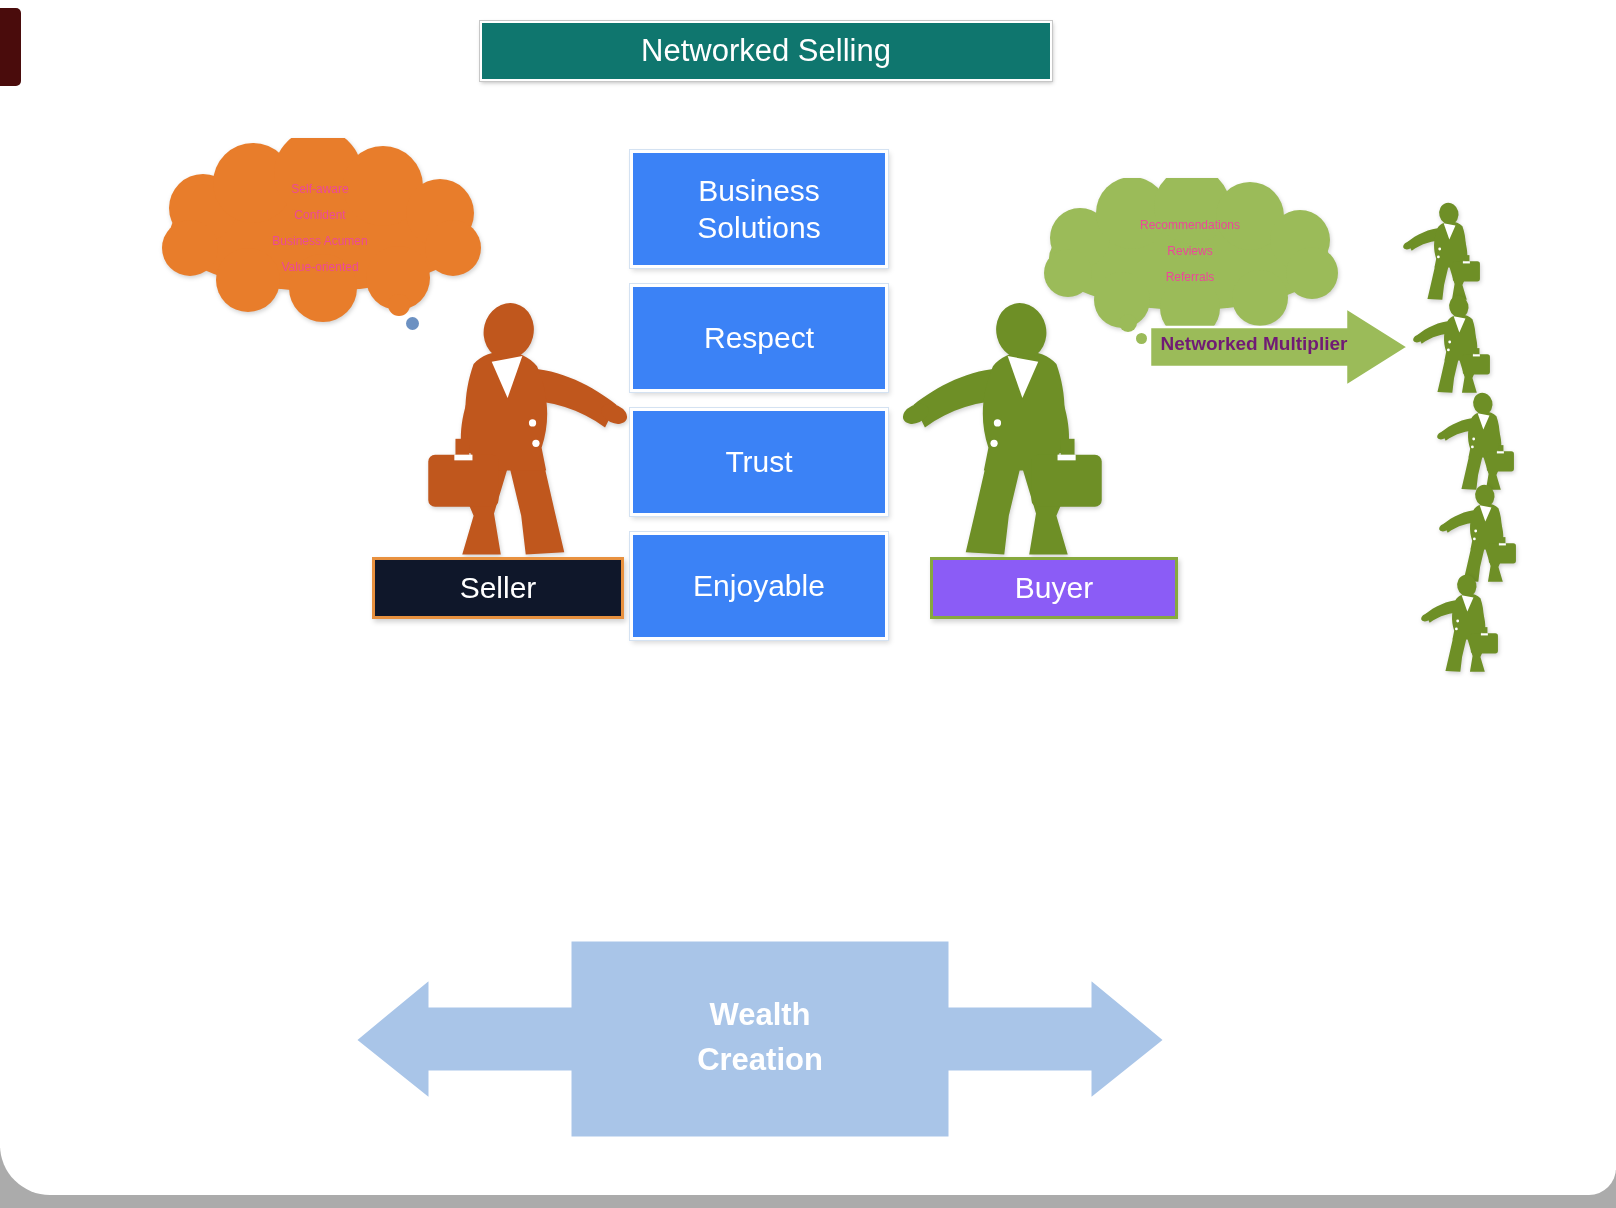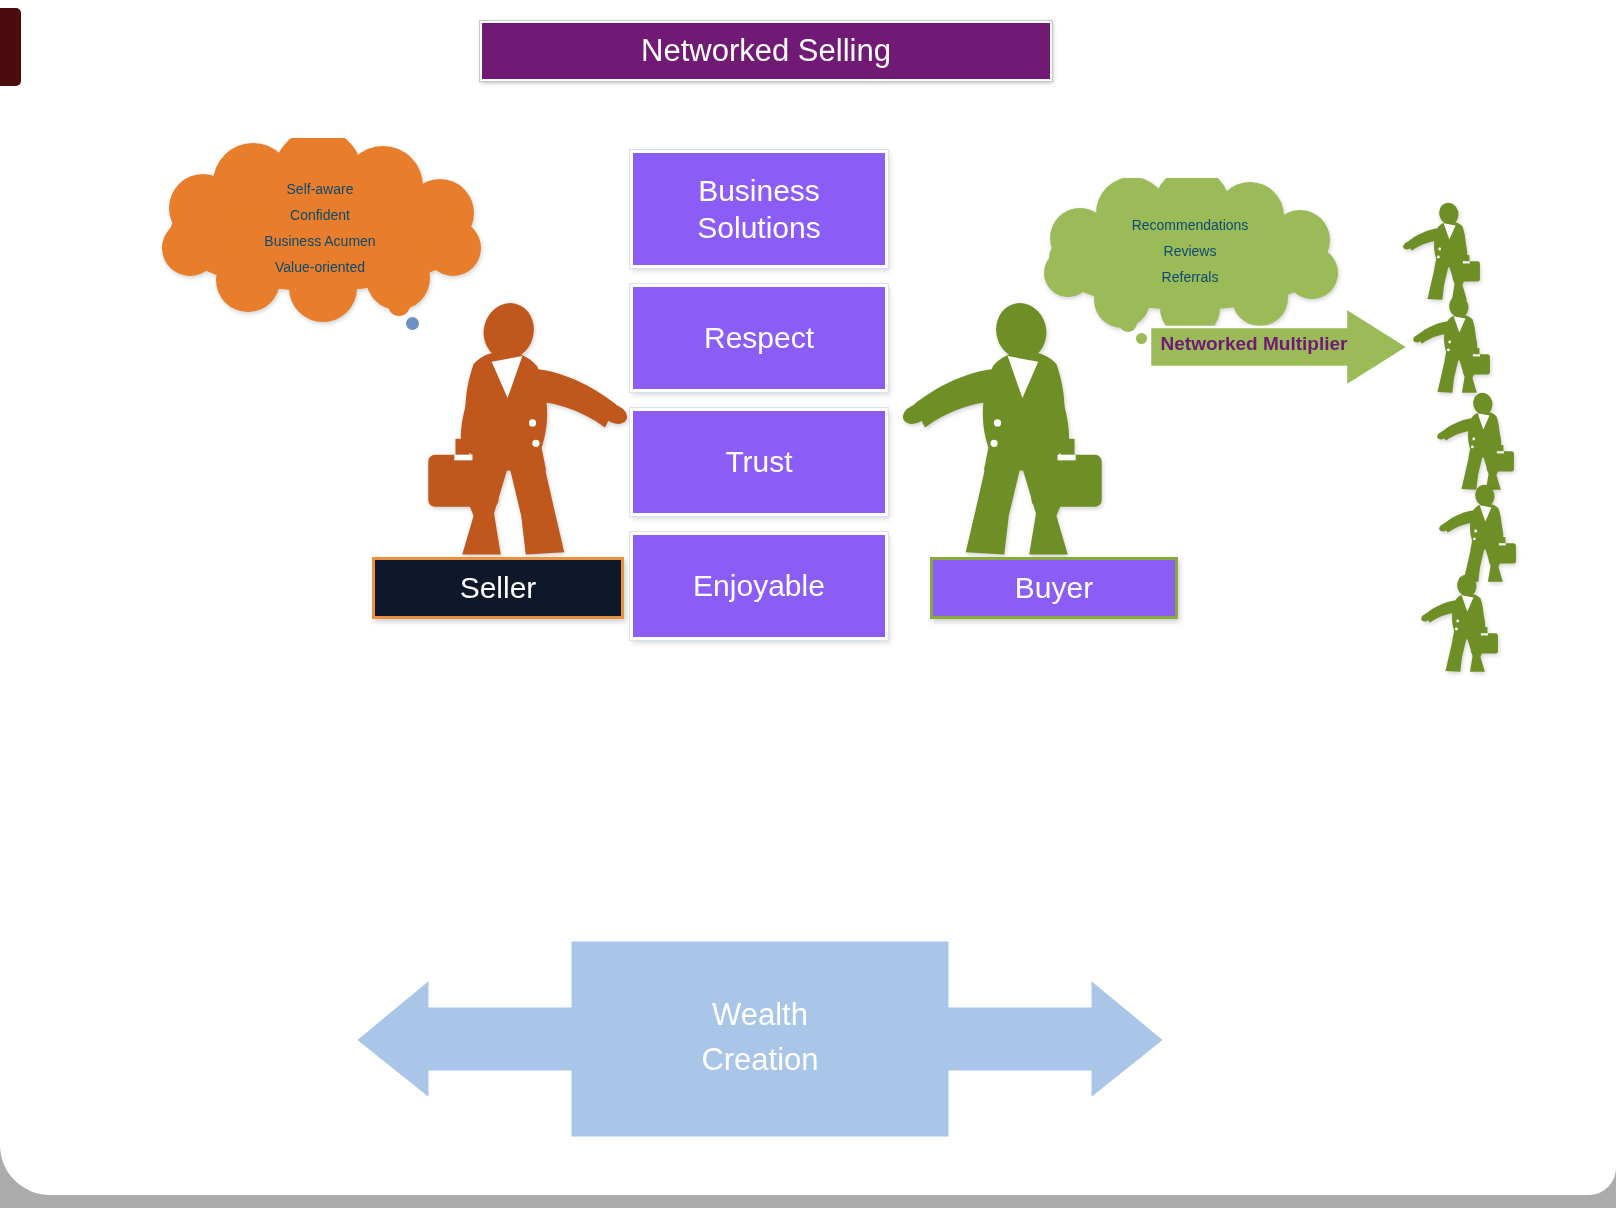--- a/index.html
+++ b/index.html
@@ -6,33 +6,33 @@
   body{
     width:1616px;height:1208px;position:relative;overflow:hidden;
     background:#ffffff;
     font-family:"Liberation Sans", sans-serif;
   }
   .abs{position:absolute;}
 
   
   .title-box{
     left:480px;top:21px;width:568px;height:56px;
-    background:#701a75;border:2px solid #fff;outline:1px solid #c7c7c7;
+    background:#0f766e;border:2px solid #fff;outline:1px solid #c7c7c7;
     box-shadow:1px 2px 4px rgba(0,0,0,.25);
     display:flex;align-items:center;justify-content:center;
     color:#fff;font-size:31px;
   }
 
   
   .values-stack{
     left:630px;top:150px;width:258px;
     display:flex;flex-direction:column;gap:16px;
   }
   .value-box{
-    background:#8b5cf6;border:3px solid #fff;
+    background:#3b82f6;border:3px solid #fff;
     box-shadow:0 0 0 1px #d4e2f2, 2px 3px 5px rgba(0,0,0,.15);
     color:#fff;font-size:30px;line-height:1.25;text-align:center;
     display:flex;align-items:center;justify-content:center;
     height:108px;padding:0 10px;box-sizing:border-box;
   }
   .value-box.tall{height:118px;}
 
   
   .plinth{
     height:56px;display:flex;align-items:center;justify-content:center;
@@ -43,36 +43,36 @@
 
   
   .person{filter:drop-shadow(1px 2px 2px rgba(0,0,0,.18));}
   .seller-person{left:392px;top:296px;width:238px;height:272px;color:#C0571D;}
   .buyer-person{left:900px;top:296px;width:238px;height:272px;color:#6E8F26;}
   .net-person{width:92px;height:105px;color:#6E8F26;}
 
   
   .cloud{filter:drop-shadow(1px 2px 2px rgba(0,0,0,.18));}
   .cloud-text{
-    color:#0c4a6e;text-align:center;font-size:14px;line-height:26px;
+    color:#ec4899;text-align:center;font-size:12px;line-height:26px;
   }
   .seller-cloud-text{left:170px;top:176px;width:300px;}
   .buyer-cloud-text{left:1060px;top:212px;width:260px;}
   .bubble{border-radius:50%;}
 
   
   .mult-label{
     left:1156px;top:333px;width:196px;text-align:center;
     color:#701a75;font-size:19px;font-weight:600;
   }
 
   
   .wealth-text{
     left:660px;top:993px;width:200px;text-align:center;
-    color:#fff;font-size:31px;line-height:1.45;
+    color:#fff;font-size:31px;line-height:1.45;font-weight:bold;
   }
 
   
   .edge-bar{left:0;bottom:0;width:1616px;height:13px;background:#ababab;}
   .corner-grey-left{left:0;bottom:0;width:208px;height:60px;background:#ababab;}
   .corner-white-left{left:0;bottom:13px;width:210px;height:50px;background:#fff;border-bottom-left-radius:52px;}
   .corner-grey-right{right:0;bottom:0;width:60px;height:38px;background:#ababab;}
   .corner-white-right{right:0;bottom:13px;width:62px;height:27px;background:#fff;border-bottom-right-radius:30px;}
   .tl-mark{left:0;top:8px;width:21px;height:78px;background:#4a0c0c;border-radius:0 5px 5px 0;}
 </style>

